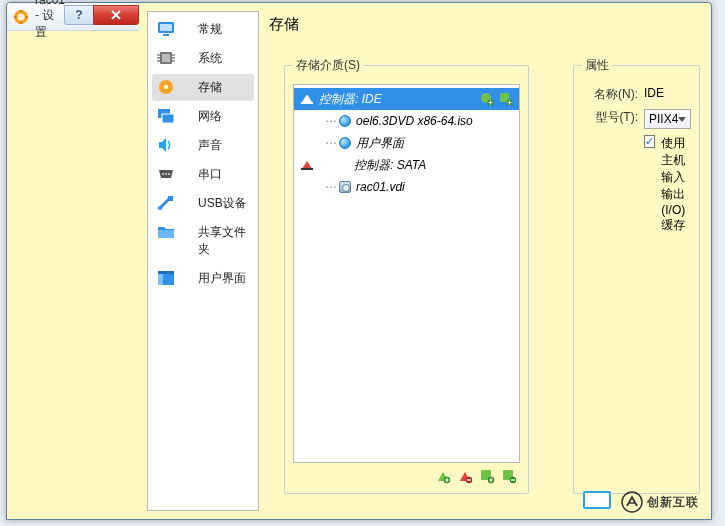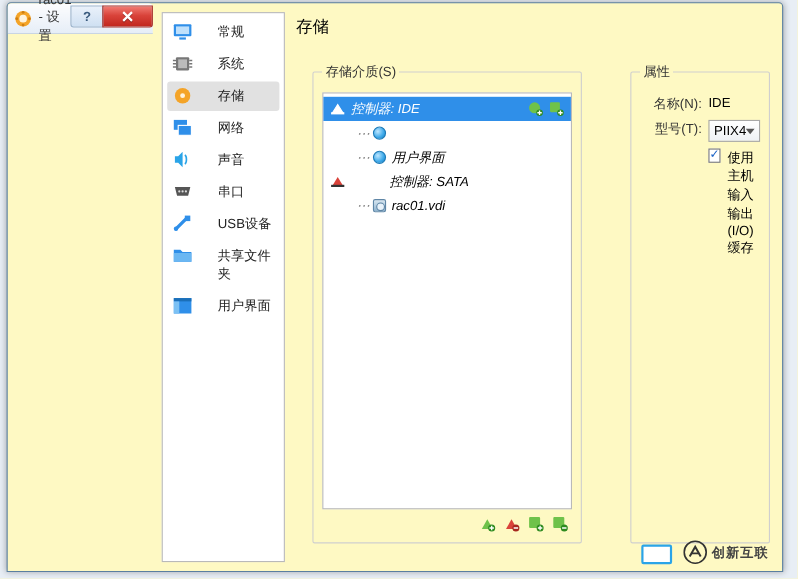--- a/index.html
+++ b/index.html
@@ -51,21 +51,21 @@
   
   .props-panel { flex:1; }
   .form-row { display:flex; align-items:flex-start; gap:6px; margin:6px 0; }
   .form-row label { width:56px; text-align:right; color:#333; }
   .form-row .value-static { }
   .select { flex:1; height:20px; border:1px solid #a8a8a8; background:linear-gradient(#fff,#eef1f5); padding:0 4px; display:flex; align-items:center; justify-content:space-between; }
   .select .caret { width:0;height:0;border-left:4px solid transparent;border-right:4px solid transparent;border-top:5px solid #555; }
   .checkbox { width:13px; height:13px; border:1px solid #777; background:#fff; display:inline-flex; align-items:center; justify-content:center; color:#1860c5; font-size:11px; line-height:1; }
 
   
-  .footer { position: absolute; right: 12px; bottom: 6px; display:flex; align-items:flex-end; gap:10px; }
+  .footer { position: absolute; right: 12px; bottom: 6px; display:flex; align-items:flex-start; gap:10px; }
   .ok-placeholder { width:28px; height:18px; border:2px solid #2aa4e8; border-radius:2px; background:#fff; }
   .watermark { display:flex; align-items:center; gap:4px; color:#444; font-weight:600; letter-spacing:1px; }
   .watermark .logo { width:22px; height:22px; }
 </style>
 </head>
 <body>
 
 <div class="window">
   <div class="titlebar">
     <svg class="app-icon" viewBox="0 0 16 16">
@@ -193,20 +193,21 @@
                 </svg>
               <svg class="add-btn" viewBox="0 0 14 14">
                   <rect x="1" y="1" width="9" height="9" rx="1" fill="#6fc24a"></rect>
                   <circle cx="10.5" cy="10.5" r="3" fill="#2e8b1f"></circle>
                   <path d="M10.5 8.5v4M8.5 10.5h4" stroke="#fff" stroke-width="1.2"></path>
                 </svg>
             </div>
             <div class="tree-row child">
               <span class="dots">⋯</span>
               <span class="disc"></span>
+              <span>oel6.3DVD x86-64.iso</span>
             </div>
             <div class="tree-row child">
               <span class="dots">⋯</span>
               <span class="disc"></span>
               <span>用户界面</span>
             </div>
             <div class="tree-row ctrl" style="padding-left:6px;gap:40px;">
               <svg class="ctrl-icon" viewBox="0 0 14 12">
                   <path d="M2 10 L7 2 L12 10 Z" fill="#d9433a"></path>
                   <rect x="1" y="9" width="12" height="2" fill="#333"></rect>

